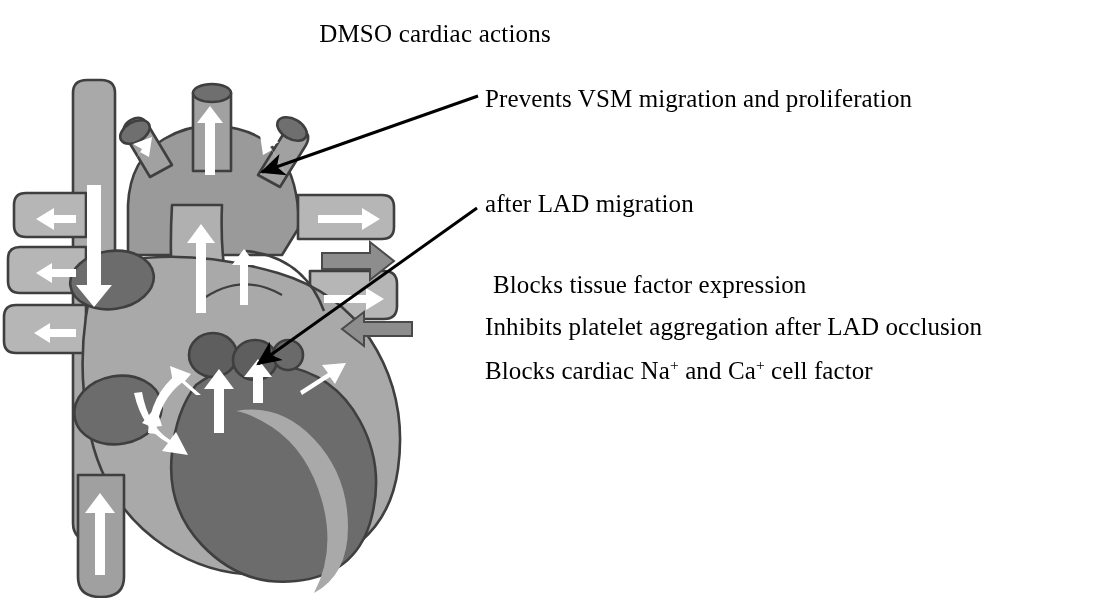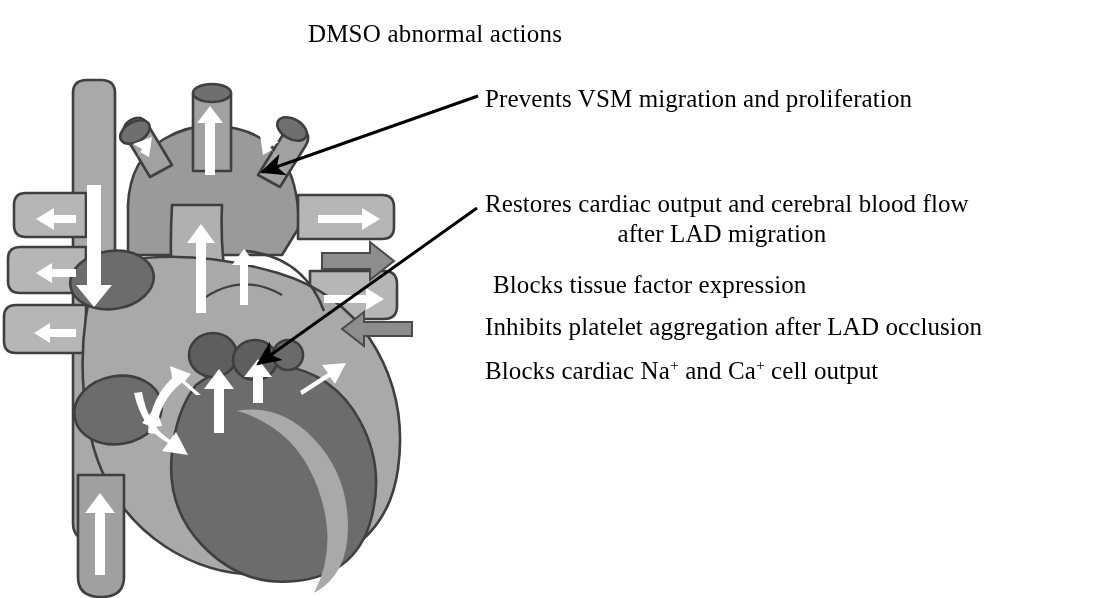--- a/index.html
+++ b/index.html
@@ -83,21 +83,21 @@
     position: absolute;
     inset: 0;
     pointer-events: none;
   }
 </style>
 </head>
 <body>
 
 <div id="figure">
 
-  <div class="title">DMSO abnormal actions</div>
+  <div class="title">DMSO cardiac actions</div>
 
   <div class="heart-art">
     <svg viewBox="0 0 480 543" xmlns="http://www.w3.org/2000/svg">
       <defs>
 
         <g id="flowArrowUp">
           <path d="M0,0 L0,-26 L-7,-26 L0,-40 L7,-26 L0,-26 Z" fill="#ffffff" stroke="none"></path>
         </g>
       </defs>
 
@@ -236,30 +236,29 @@
     <line x1="477" y1="208" x2="258" y2="364" stroke="#000000" stroke-width="3" marker-end="url(#arrowHead)"></line>
   </svg>
 
   <div class="callouts">
 
     <div class="callout c0">
       <span>Prevents VSM migration and proliferation</span>
     </div>
 
     <div class="callout c1">
-      <span>Restores cardiac output and cerebral blood flow</span>
       <span class="line2">after LAD migration</span>
     </div>
 
     <div class="callout c2">
       <span>Blocks tissue factor expression</span>
     </div>
 
     <div class="callout c3">
       <span>Inhibits platelet aggregation after LAD occlusion</span>
     </div>
 
     <div class="callout c4">
-      <span>Blocks cardiac Na</span><sup>+</sup><span> and Ca</span><sup>+</sup><span> cell output</span>
+      <span>Blocks cardiac Na</span><sup>+</sup><span> and Ca</span><sup>+</sup><span> cell factor</span>
     </div>
 
   </div>
 </div>
 
 </body></html>

